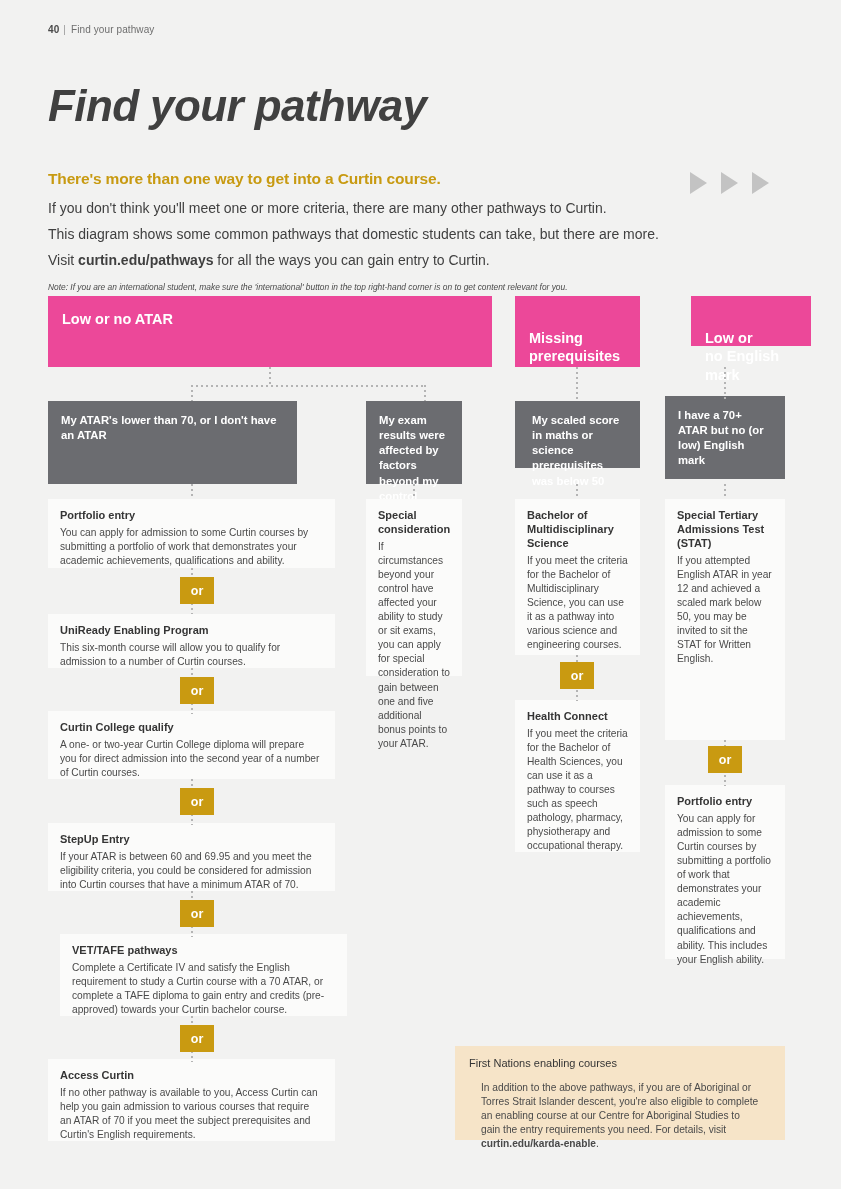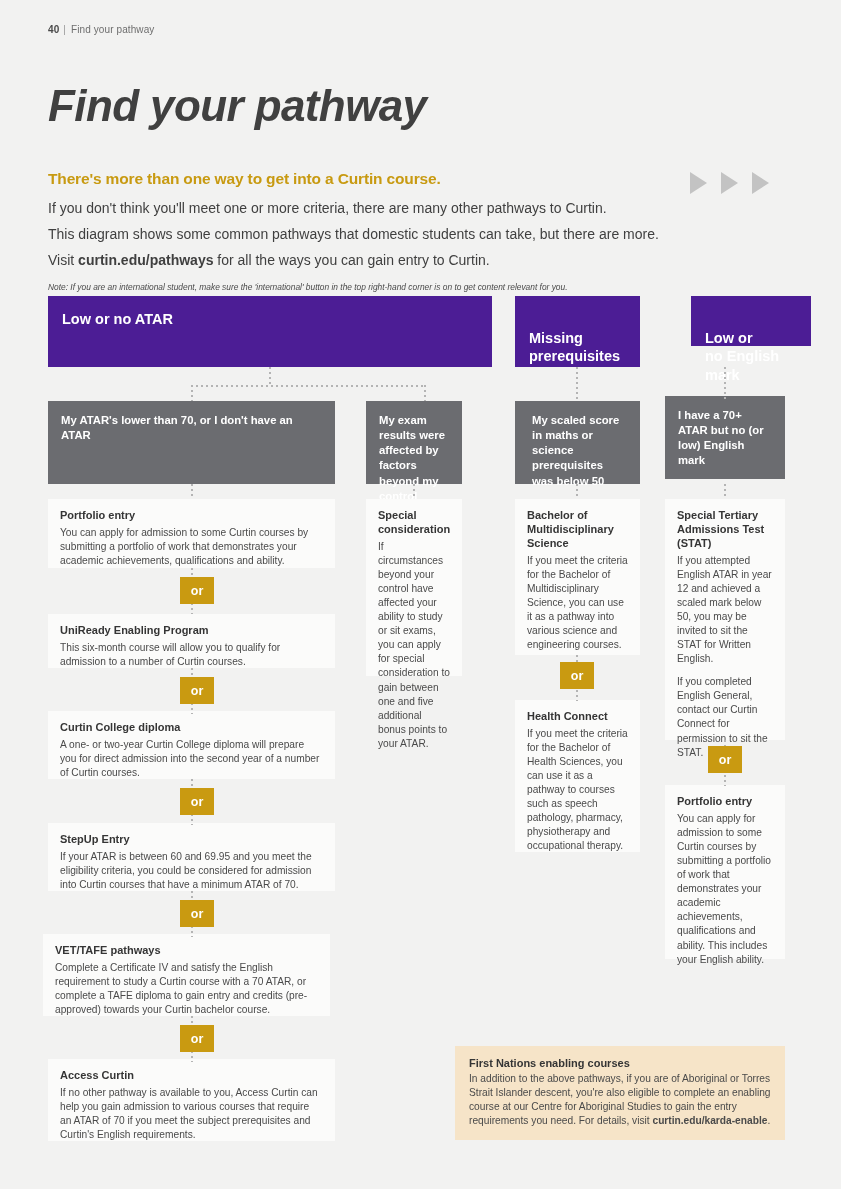--- a/index.html
+++ b/index.html
@@ -98,21 +98,21 @@
 
   
   .diagram {
     position: absolute;
     left: 0;
     top: 0;
     width: 841px;
     height: 1189px;
   }
   .head-box {
-    background: #4c1d95;
+    background: #ec4899;
     color: #ffffff;
     font-weight: bold;
     font-size: 14.5px;
     line-height: 1.28;
     padding: 14px 14px 10px 14px;
     box-sizing: border-box;
   }
   .q-box {
     background: #6b6c70;
     color: #ffffff;
@@ -176,25 +176,25 @@
   
   .fn-box {
     position: absolute;
     background: #f6e4c8;
     box-sizing: border-box;
     padding: 11px 14px 13px 14px;
   }
   .fn-box h4 {
     margin: 0 0 3px 0;
     font-size: 11px;
-    font-weight: bold;
+    font-weight: normal;
     color: #353535;
   }
   .fn-box p {
-    margin: 0;
+    margin: 12px;
     font-size: 10.2px;
     line-height: 1.38;
     color: #4a4a4a;
   }
   .fn-box p b { font-weight: bold; }
 </style>
 </head>
 <body>
 
 <div class="page">
@@ -235,27 +235,27 @@
     </div>
 
     <div class="dot-v" style="left:269px;top:367px;height:19px;"></div>
     <div class="dot-h" style="left:191px;top:385px;width:234px;"></div>
     <div class="dot-v" style="left:191px;top:385px;height:16px;"></div>
     <div class="dot-v" style="left:424px;top:385px;height:16px;"></div>
 
     <div class="dot-v" style="left:576px;top:367px;height:34px;"></div>
     <div class="dot-v" style="left:724px;top:367px;height:34px;"></div>
 
-    <div class="q-box" style="position:absolute;left:48px;top:401px;width:287px;height:83px;">
+    <div class="q-box" style="position:absolute;left:48px;top:401px;width:249px;height:83px;">
       <span>My ATAR's lower than 70, or I don't have an ATAR</span>
     </div>
     <div class="q-box" style="position:absolute;left:366px;top:401px;width:96px;height:83px;">
       <span>My exam results were affected by factors beyond my control</span>
     </div>
-    <div class="q-box" style="position:absolute;left:515px;top:401px;width:125px;height:83px;padding-left:17px;">
+    <div class="q-box" style="position:absolute;left:515px;top:401px;width:125px;height:67px;padding-left:17px;">
       <span>My scaled score in maths or science prerequisites was below 50</span>
     </div>
     <div class="q-box" style="position:absolute;left:665px;top:396px;width:120px;height:83px;">
       <span>I have a 70+ ATAR but no (or low) English mark</span>
     </div>
 
     <div class="dot-v" style="left:191px;top:484px;height:15px;"></div>
     <div class="dot-v" style="left:413px;top:484px;height:15px;"></div>
     <div class="dot-v" style="left:576px;top:484px;height:15px;"></div>
     <div class="dot-v" style="left:724px;top:484px;height:15px;"></div>
@@ -272,38 +272,38 @@
     <div class="card" style="position:absolute;left:48px;top:614px;width:287px;height:54px;">
       <h4>UniReady Enabling Program</h4>
       <p>This six-month course will allow you to qualify for admission to a number of Curtin courses.</p>
     </div>
     <div class="dot-v" style="left:191px;top:668px;height:46px;"></div>
     <div class="or-badge" style="left:180px;top:677px;">
       <span>or</span>
     </div>
 
     <div class="card" style="position:absolute;left:48px;top:711px;width:287px;height:68px;">
-      <h4>Curtin College diploma</h4>
+      <h4>Curtin College qualify</h4>
       <p>A one- or two-year Curtin College diploma will prepare you for direct admission into the second year of a number of Curtin courses.</p>
     </div>
     <div class="dot-v" style="left:191px;top:779px;height:46px;"></div>
     <div class="or-badge" style="left:180px;top:788px;">
       <span>or</span>
     </div>
 
     <div class="card" style="position:absolute;left:48px;top:823px;width:287px;height:68px;">
       <h4>StepUp Entry</h4>
       <p>If your ATAR is between 60 and 69.95 and you meet the eligibility criteria, you could be considered for admission into Curtin courses that have a minimum ATAR of 70.</p>
     </div>
     <div class="dot-v" style="left:191px;top:891px;height:46px;"></div>
     <div class="or-badge" style="left:180px;top:900px;">
       <span>or</span>
     </div>
 
-    <div class="card" style="position:absolute;left:43px;top:934px;width:287px;height:82px;">
+    <div class="card" style="position:absolute;left:60px;top:934px;width:287px;height:82px;">
       <h4>VET/TAFE pathways</h4>
       <p>Complete a Certificate IV and satisfy the English requirement to study a Curtin course with a 70 ATAR, or complete a TAFE diploma to gain entry and credits (pre-approved) towards your Curtin bachelor course.</p>
     </div>
     <div class="dot-v" style="left:191px;top:1016px;height:46px;"></div>
     <div class="or-badge" style="left:180px;top:1025px;">
       <span>or</span>
     </div>
 
     <div class="card" style="position:absolute;left:48px;top:1059px;width:287px;height:82px;">
       <h4>Access Curtin</h4>
@@ -325,21 +325,20 @@
     </div>
 
     <div class="card" style="position:absolute;left:515px;top:700px;width:125px;height:152px;">
       <h4>Health Connect</h4>
       <p>If you meet the criteria for the Bachelor of Health Sciences, you can use it as a pathway to courses such as speech pathology, pharmacy, physiotherapy and occupational therapy.</p>
     </div>
 
     <div class="card" style="position:absolute;left:665px;top:499px;width:120px;height:241px;">
       <h4>Special Tertiary Admissions Test (STAT)</h4>
       <p>If you attempted English ATAR in year 12 and achieved a scaled mark below 50, you may be invited to sit the STAT for Written English.</p>
-      <p>If you completed English General, contact our Curtin Connect for permission to sit the STAT.</p>
     </div>
     <div class="dot-v" style="left:724px;top:740px;height:46px;"></div>
     <div class="or-badge" style="left:708px;top:746px;">
       <span>or</span>
     </div>
 
     <div class="card" style="position:absolute;left:665px;top:785px;width:120px;height:174px;">
       <h4>Portfolio entry</h4>
       <p>You can apply for admission to some Curtin courses by submitting a portfolio of work that demonstrates your academic achievements, qualifications and ability. This includes your English ability.</p>
     </div>

